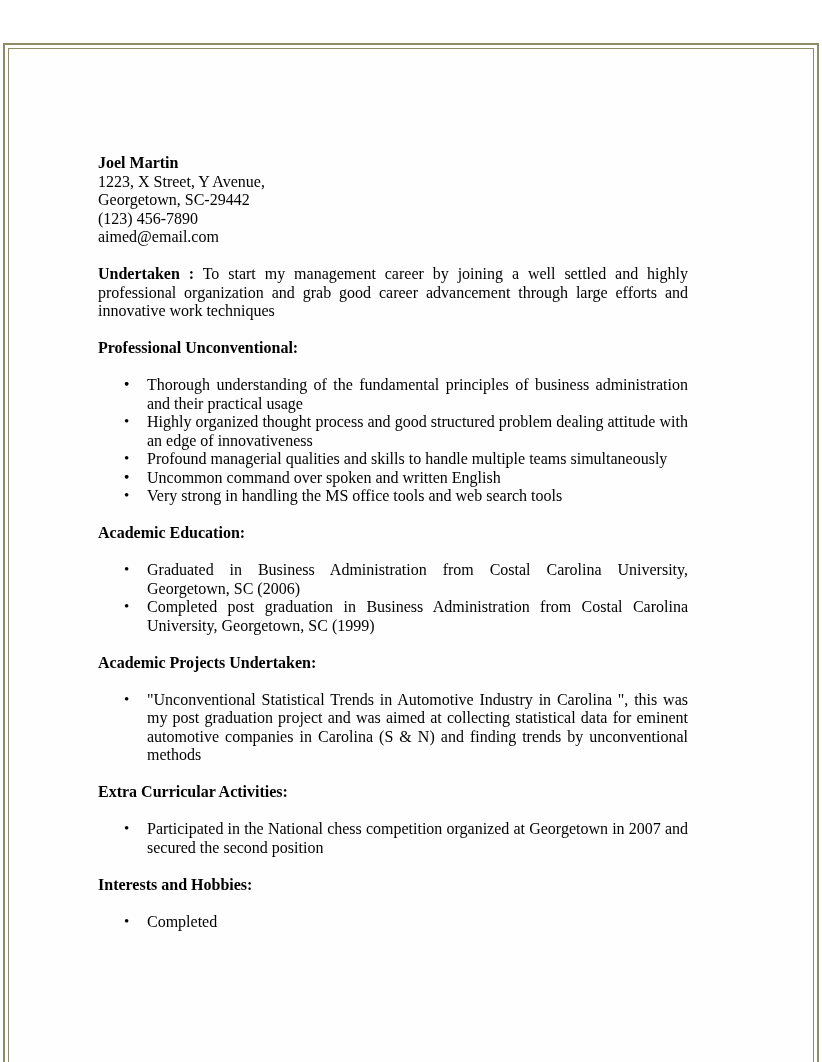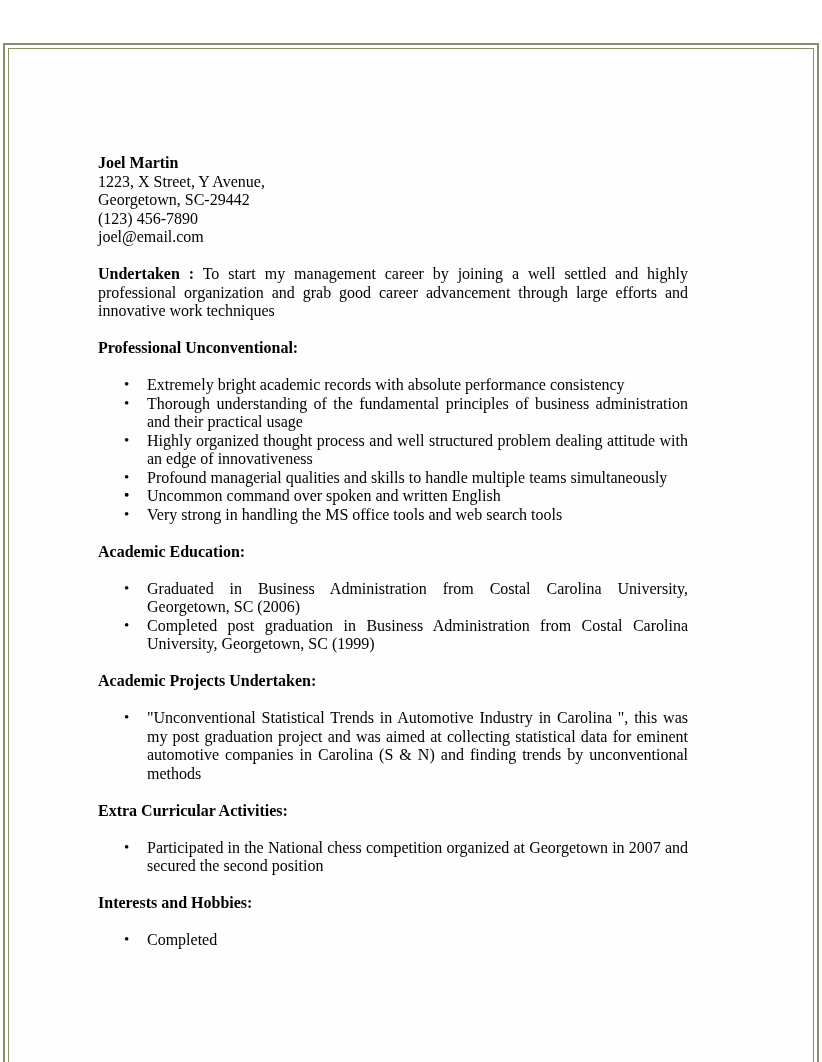--- a/index.html
+++ b/index.html
@@ -60,30 +60,30 @@
   <div class="frame outer"></div>
   <div class="frame inner"></div>
 
   <div class="content">
 
     <div class="contact">
       <div class="name">Joel Martin</div>
       <div>1223, X Street, Y Avenue,</div>
       <div>Georgetown, SC-29442</div>
       <div>(123) 456-7890</div>
-      <div>joel@email.com</div>
+      <div>aimed@email.com</div>
     </div>
 
     <p class="para"><strong>Undertaken :</strong> <span>To start my management career by joining a well settled and highly professional organization and grab good career advancement through large efforts and innovative work techniques</span></p>
 
     <h3 class="heading">Professional Unconventional:</h3>
     <ul class="bullets">
-      <li><span class="dot">•</span><span>Extremely bright academic records with absolute performance consistency</span></li>
+      <li><span class="dot">•</span></li>
       <li><span class="dot">•</span><span>Thorough understanding of the fundamental principles of business administration and their practical usage</span></li>
-      <li><span class="dot">•</span><span>Highly organized thought process and well structured problem dealing attitude with an edge of innovativeness</span></li>
+      <li><span class="dot">•</span><span>Highly organized thought process and good structured problem dealing attitude with an edge of innovativeness</span></li>
       <li><span class="dot">•</span><span>Profound managerial qualities and skills to handle multiple teams simultaneously</span></li>
       <li><span class="dot">•</span></li>
       <li><span class="dot">•</span><span>Uncommon command over spoken and written English</span></li>
       <li><span class="dot">•</span><span>Very strong in handling the MS office tools and web search tools</span></li>
     </ul>
 
     <h3 class="heading">Academic Education:</h3>
     <ul class="bullets">
       <li><span class="dot">•</span><span>Graduated in Business Administration from Costal Carolina University, Georgetown, SC (2006)</span></li>
       <li><span class="dot">•</span><span>Completed post graduation in Business Administration from Costal Carolina University, Georgetown, SC (1999)</span></li>

